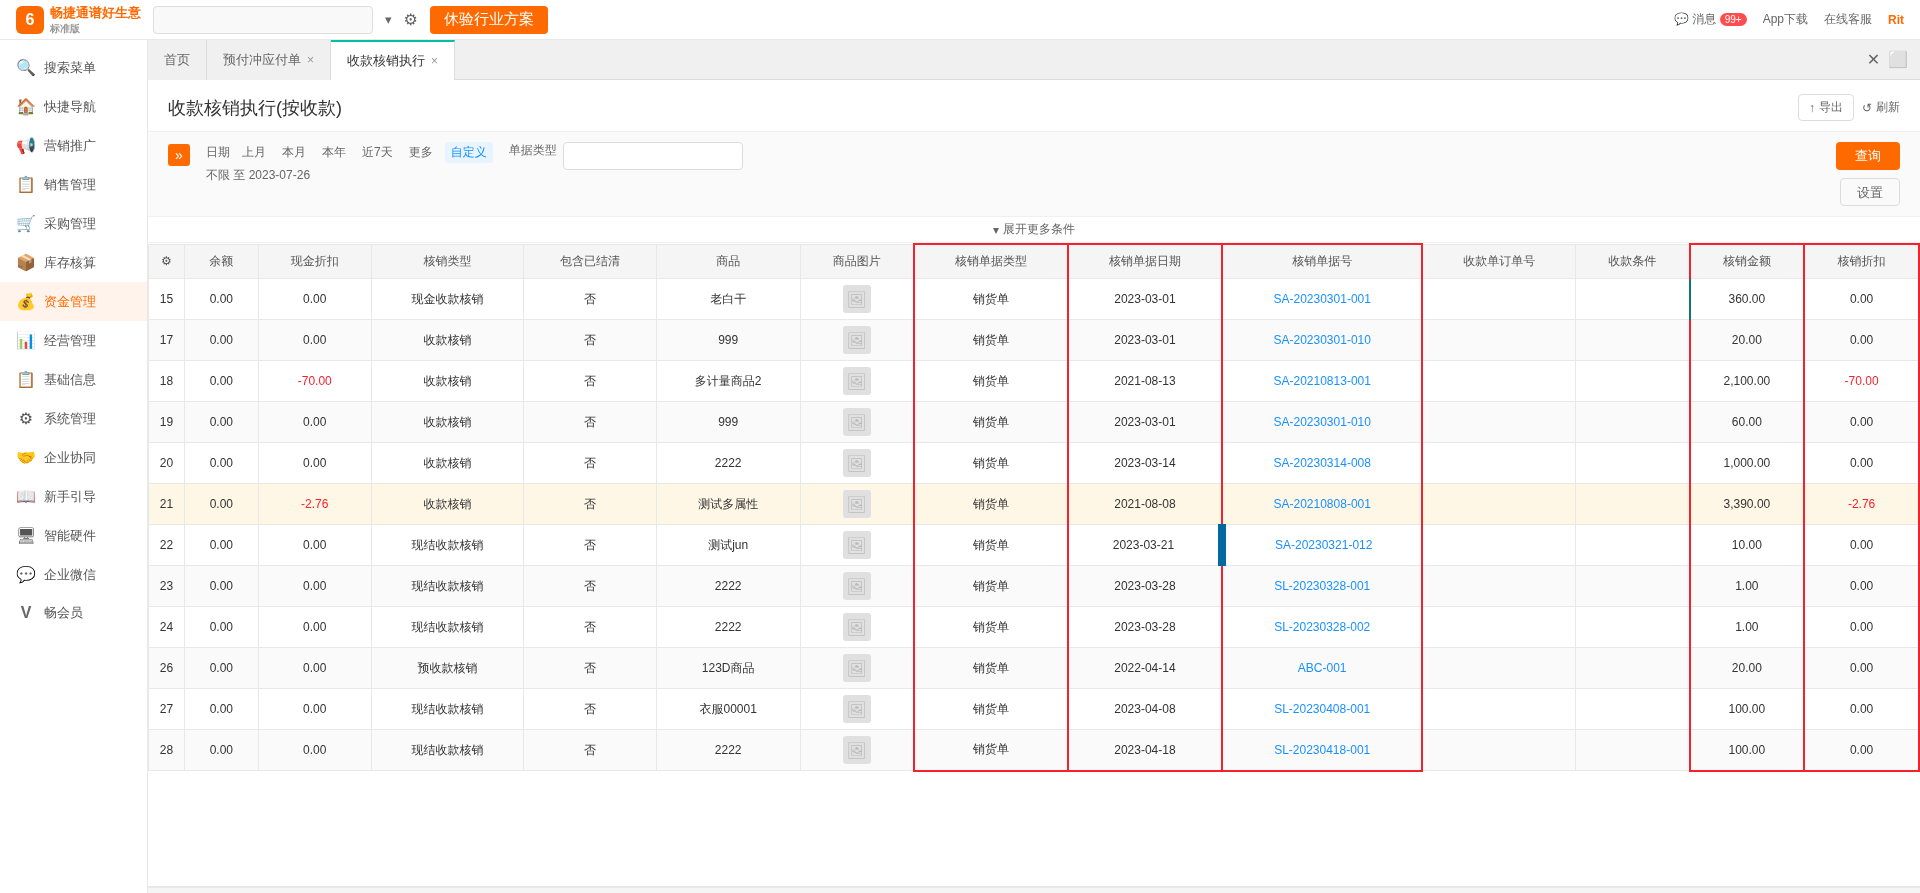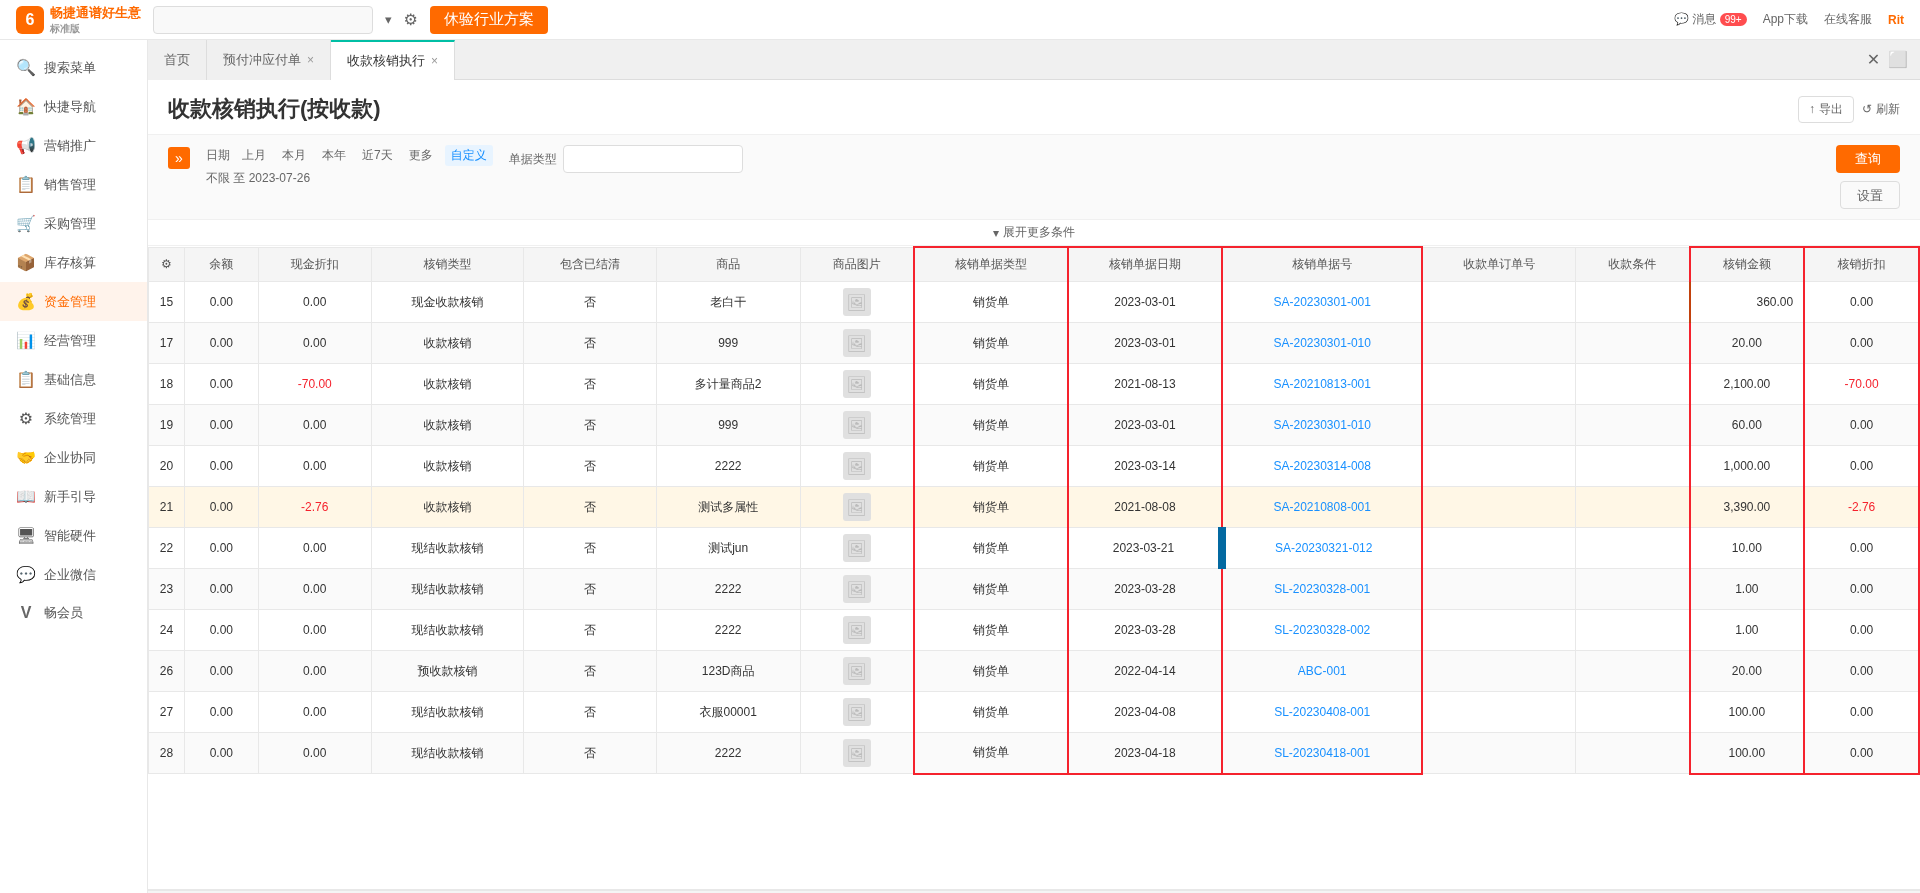--- a/index.html
+++ b/index.html
@@ -20,21 +20,21 @@
     .tab-bar { height: 40px; background: #f0f0f0; display: flex; align-items: center; padding: 0 0; border-bottom: 1px solid #ddd; }
     .tab-item { height: 40px; display: flex; align-items: center; padding: 0 16px; font-size: 13px; cursor: pointer; border-right: 1px solid #ddd; gap: 6px; background: #f0f0f0; color: #666; }
     .tab-item.active { background: #fff; color: #333; font-weight: 500; border-top: 2px solid #00bfa5; }
     .tab-close { font-size: 12px; color: #999; cursor: pointer; }
     .tab-bar-actions { margin-left: auto; display: flex; align-items: center; gap: 8px; padding-right: 12px; }
     .tab-action-btn { background: none; border: none; cursor: pointer; font-size: 16px; color: #666; }
 
     
     .page-content { background: #fff; margin: 0; padding: 0; height: calc(893px - 80px); overflow: hidden; }
     .page-header { padding: 14px 20px 10px; display: flex; align-items: center; justify-content: space-between; border-bottom: 1px solid #f0f0f0; }
-    .page-title { font-size: 22px; font-weight: 700; color: #333; }
+    .page-title { font-size: 18px; font-weight: 400; color: #333; }
     .page-actions { display: flex; gap: 8px; }
     .btn-export { background: none; border: 1px solid #ddd; border-radius: 4px; padding: 4px 10px; font-size: 12px; cursor: pointer; color: #666; display: flex; align-items: center; gap: 4px; }
     .btn-refresh { background: none; border: none; color: #666; cursor: pointer; font-size: 12px; display: flex; align-items: center; gap: 4px; }
 
     
     .filter-bar { padding: 10px 20px; background: #fafafa; border-bottom: 1px solid #f0f0f0; display: flex; align-items: flex-start; gap: 16px; }
     .expand-btn { background: #ff6a00; color: white; border: none; width: 22px; height: 22px; border-radius: 3px; cursor: pointer; font-size: 14px; display: flex; align-items: center; justify-content: center; flex-shrink: 0; margin-top: 2px; }
     .filter-group { display: flex; flex-direction: column; gap: 4px; }
     .filter-row { display: flex; align-items: center; gap: 8px; }
     .filter-label { color: #666; font-size: 12px; white-space: nowrap; }
@@ -213,21 +213,21 @@
             <button class="date-btn">本月</button>
             <button class="date-btn">本年</button>
             <button class="date-btn">近7天</button>
             <button class="date-btn">更多</button>
             <button class="date-custom">自定义</button>
           </div>
           <div class="filter-row">
             <span class="date-range" style="color:#666;font-size:12px;">不限 至 2023-07-26</span>
           </div>
         </div>
-        <div style="display:flex;align-items:center;gap:6px;">
+        <div style="display:flex;align-items:flex-start;gap:6px;">
           <span class="filter-label">单据类型</span>
           <input class="filter-select" type="text" style="min-width: 180px;">
         </div>
         <div style="display:flex;flex-direction:column;gap:4px;margin-left:auto;">
           <button class="btn-query">查询</button>
           <button class="btn-settings">设置</button>
         </div>
       </div>
 
       <div class="expand-more">
@@ -264,21 +264,21 @@
     <td style="">0.00</td>
     <td>现金收款核销</td>
     <td>否</td>
     <td>老白干</td>
     <td><div style="width:28px;height:28px;background:#e0e0e0;border-radius:3px;display:inline-flex;align-items:center;justify-content:center;font-size:16px;color:#bbb;">🖼</div></td>
     <td style="border-left:2px solid #f5222d;border-right:2px solid #f5222d;">销货单</td>
     <td style="border-left:2px solid #f5222d;border-right:2px solid #f5222d;">2023-03-01</td>
     <td style="border-left:2px solid #f5222d;border-right:2px solid #f5222d;"><a class="link" href="#">SA-20230301-001</a></td>
     <td></td>
     <td></td>
-    <td style="border-left:2px solid #c2410c;border-right:2px solid #f5222d;text-align:right;">360.00</td>
+    <td style="border-left:2px solid #0f766e;border-right:2px solid #f5222d;">360.00</td>
     <td style="border-left:2px solid #f5222d;border-right:2px solid #f5222d;">0.00</td>
   </tr>
               <tr>
     <td>17</td>
     <td>0.00</td>
     <td style="">0.00</td>
     <td>收款核销</td>
     <td>否</td>
     <td>999</td>
     <td><div style="width:28px;height:28px;background:#e0e0e0;border-radius:3px;display:inline-flex;align-items:center;justify-content:center;font-size:16px;color:#bbb;">🖼</div></td>

